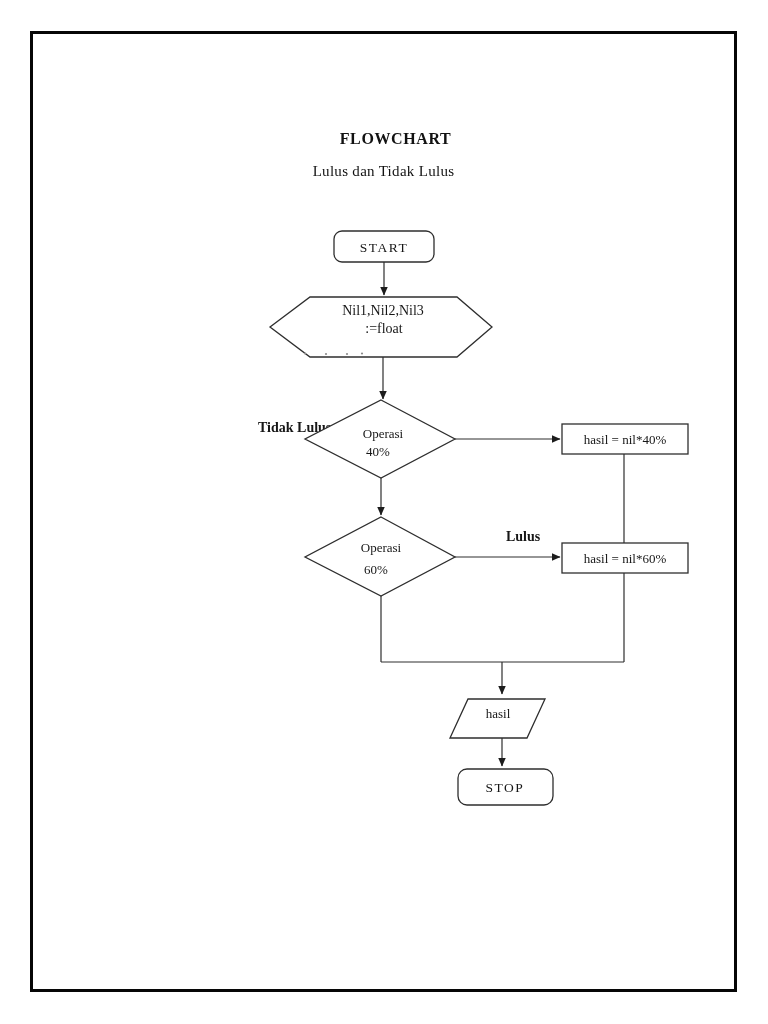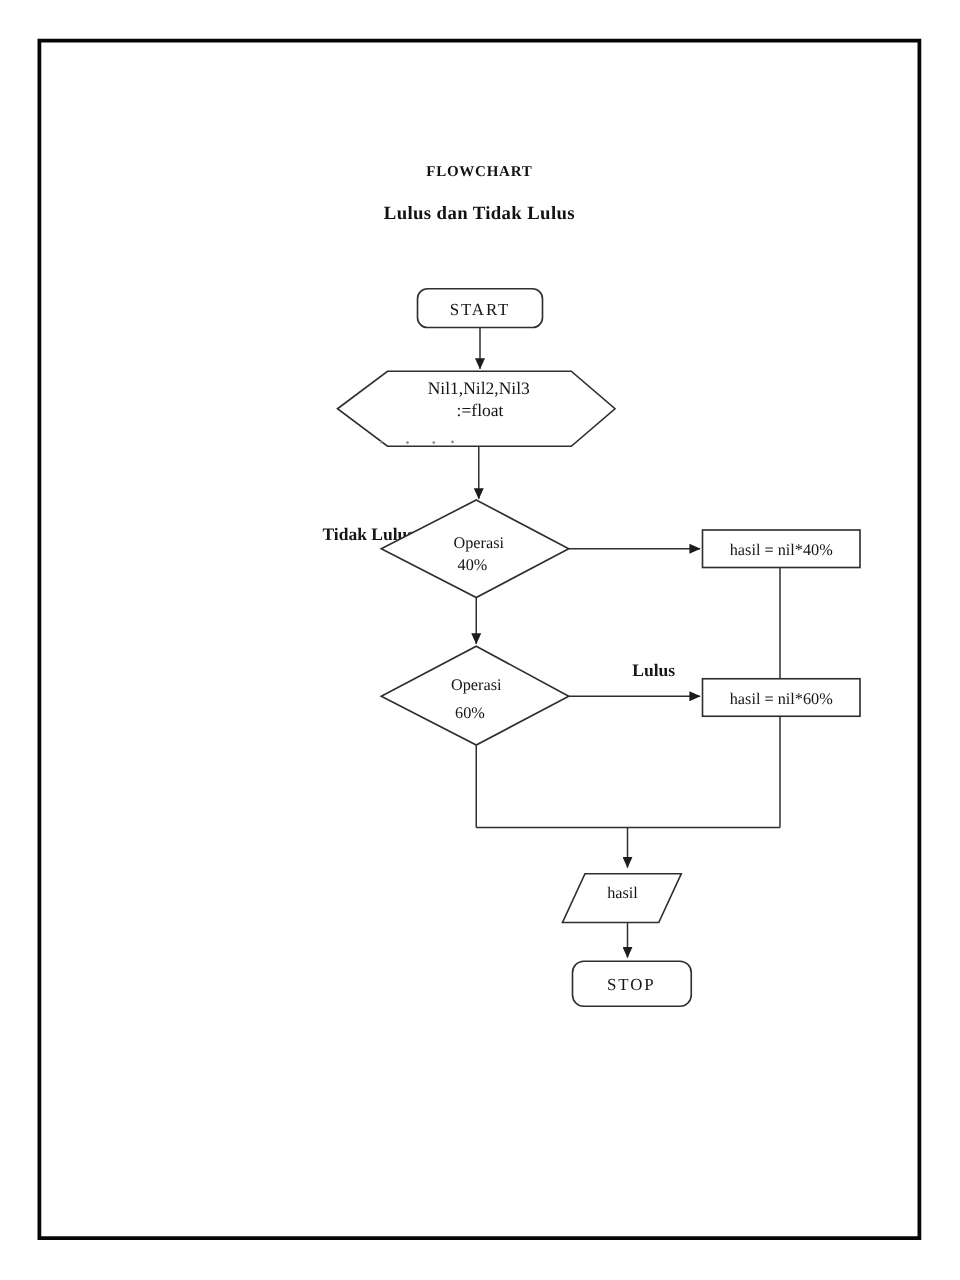--- a/index.html
+++ b/index.html
@@ -6,26 +6,26 @@
   body {
     width:768px; height:1024px; position:relative; overflow:hidden;
     background:#ffffff;
     font-family:"Liberation Serif", serif;
   }
   .page-frame {
     position:absolute; left:30px; top:31px; width:707px; height:961px;
     box-sizing:border-box; border:3px solid #060606; background:#ffffff;
   }
   .doc-title {
-    position:absolute; left:30px; top:130px; width:707px; text-align:center;
-    font-weight:bold; font-size:12px; letter-spacing:0.6px; color:#121212;
+    position:absolute; left:42px; top:130px; width:707px; text-align:center;
+    font-weight:bold; font-size:16px; letter-spacing:0.6px; color:#121212;
   }
   .doc-subtitle {
     position:absolute; left:30px; top:163px; width:707px; text-align:center;
-    font-weight:bold; font-size:15px; letter-spacing:0.3px; color:#121212;
+    font-weight:normal; font-size:15px; letter-spacing:0.3px; color:#121212;
   }
   svg.flow { position:absolute; left:0; top:0; }
   .shape { fill:#ffffff; stroke:#2e2e2e; stroke-width:1.3; }
   .edge  { stroke:#2e2e2e; stroke-width:1.2; fill:none; }
   svg.flow text { fill:#161616; font-family:"Liberation Serif", serif; }
   .stext    { font-size:13px; text-anchor:middle; }
   .stext14  { font-size:14px; text-anchor:middle; }
   .terminal { font-size:13.5px; letter-spacing:1.5px; text-anchor:middle; }
   .blabel   { font-weight:bold; font-size:14px; text-anchor:middle; }
   .blabel-left { font-weight:bold; font-size:14px; text-anchor:start; }

